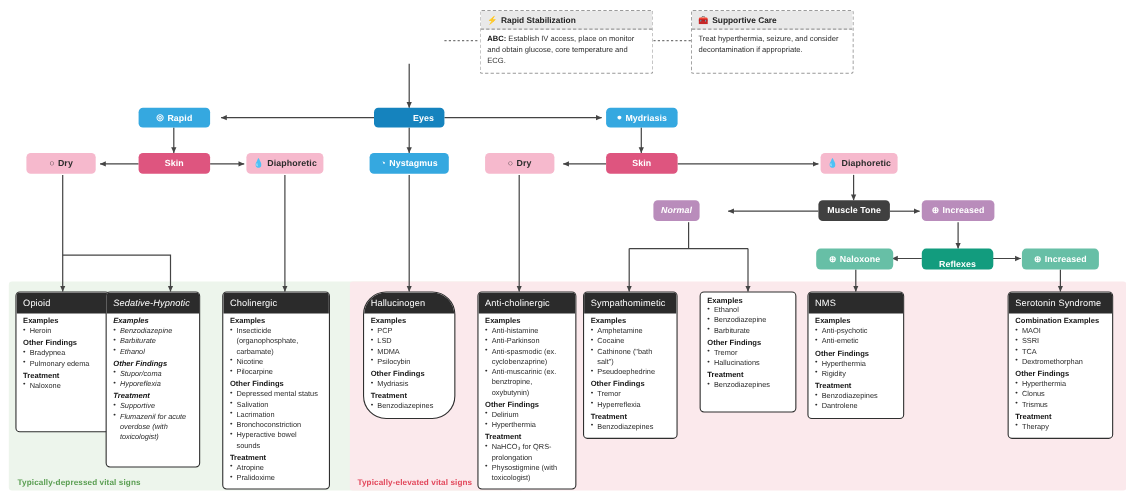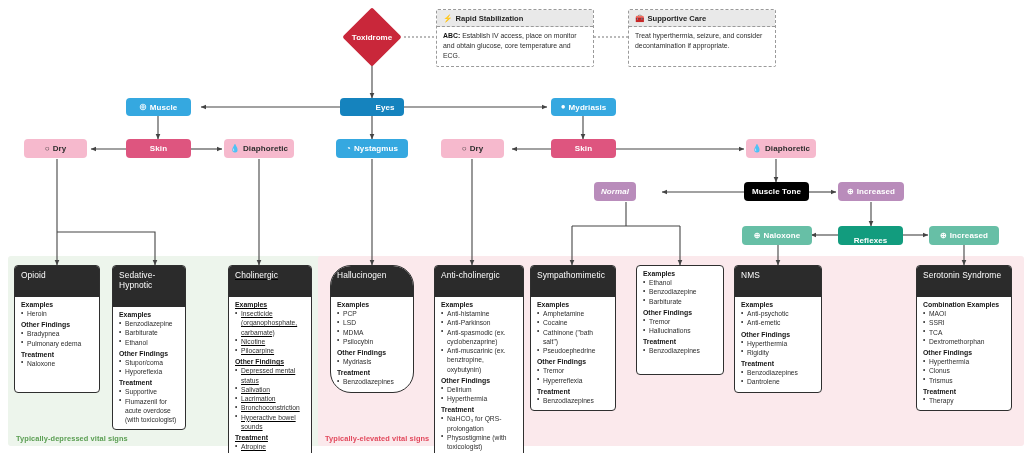--- a/index.html
+++ b/index.html
@@ -32,21 +32,21 @@
     position: absolute; display: flex; align-items: center; justify-content: center;
     gap: 3px; border-radius: 4px; color: #fff; font-size: 8px; font-weight: bold;
     letter-spacing: .1px; white-space: nowrap; padding: 0 6px;
   }
   .node .ic { display: inline-flex; align-items: center; font-size: 8px; line-height: 1; }
 
   .n-eyes      { background: #1583be; }
   .n-pupil     { background: #35a8e0; }
   .n-skin      { background: #de557f; }
   .n-skinsub   { background: #f6b9cd; color: #2d2d2d; font-weight: bold; }
-  .n-tone      { background: #000000; }
+  .n-tone      { background: #404040; }
   .n-tonesub   { background: #b98cbb; }
   .n-reflex    { background: #129c7e; align-items: flex-end; }
   .n-reflexsub { background: #67bfa6; }
 
   
   .diamond {
     position: absolute; display: flex; align-items: center; justify-content: center;
     color: #fff; font-size: 8px; font-weight: bold; white-space: nowrap;
   }
   .diamond .dshape {
@@ -71,21 +71,21 @@
   }
   .infobox .ib-body b { color: #111; }
 
   
   .card {
     position: absolute; background: #ffffff; border: 1.1px solid #2f2f2f;
     border-radius: 4px; overflow: hidden;
   }
   .card .c-head {
     background: #2b2b2b; color: #ffffff; font-size: 8.4px;
-    padding: 4px 6px 17px; letter-spacing: .1px;
+    padding: 4px 6px 5px; letter-spacing: .1px;
   }
   .card .c-body { padding: 4px 6px 5px; }
   .card .sec-h {
     font-size: 6.9px; font-weight: bold; color: #141414;
     margin: 3px 0 1px;
   }
   .card .c-body > .sec-h:first-child { margin-top: 0; }
   .card li {
     font-size: 6.7px; color: #2c2c2c; line-height: 1.38;
     list-style: none; position: relative; padding-left: 6px; margin: 0;
@@ -156,24 +156,20 @@
       <path d="M871,202 L871,226" marker-end="url(#ah)"></path>
 
       <path d="M838,235 L811,235" marker-end="url(#ah)"></path>
       <path d="M901,235 L928,235" marker-end="url(#ah)"></path>
 
       <path d="M778,245 L778,265" marker-end="url(#ah)"></path>
       <path d="M964,245 L964,265" marker-end="url(#ah)"></path>
     </g>
   </svg>
 
-  <div class="diamond" style="left:340px; top:15px; width:64px; height:44px;">
-    <span class="dshape"></span>
-    <span class="dtext">Toxidrome</span>
-  </div>
 
   <div class="infobox" style="left:436px; top:9px; width:158px; height:58px;">
     <div class="ib-head">
       <span class="ic">⚡</span>
       <span>Rapid Stabilization</span>
     </div>
     <div class="ib-body"><b>ABC:</b><span> Establish IV access, place on monitor and obtain glucose, core temperature and ECG.</span></div>
   </div>
 
   <div class="infobox" style="left:628px; top:9px; width:148px; height:58px;">
@@ -183,21 +179,21 @@
     </div>
     <div class="ib-body">Treat hyperthermia, seizure, and consider decontamination if appropriate.</div>
   </div>
 
   <div class="node n-eyes" style="left:340px; top:98px; width:64px; height:18px;padding-left:32px;">
     <span>Eyes</span>
   </div>
 
   <div class="node n-pupil" style="left:126px; top:98px; width:65px; height:18px;">
     <span class="ic">◎</span>
-    <span>Muscle</span>
+    <span>Rapid</span>
   </div>
 
   <div class="node n-pupil" style="left:551px; top:98px; width:65px; height:18px;">
     <span class="ic">●</span>
     <span>Mydriasis</span>
   </div>
 
   <div class="node n-pupil" style="left:336px; top:139px; width:72px; height:19px;">
     <span class="ic">◔</span>
     <span>Nystagmus</span>
@@ -270,42 +266,42 @@
           <ul>
             <li>Bradypnea</li>
             <li>Pulmonary edema</li>
           </ul>
           <div class="sec-h">Treatment</div>
           <ul>
             <li>Naloxone</li>
           </ul>
         </div>
       </div>
-      <div class="card" style="left: 112px; top: 265px; width: 74px; min-height: 160px;">
+      <div class="card" style="left: 96px; top: 265px; width: 86px; min-height: 160px; font-style: italic;">
         <div class="c-head">Sedative-Hypnotic</div>
         <div class="c-body">
           <div class="sec-h">Examples</div>
           <ul>
             <li>Benzodiazepine</li>
             <li>Barbiturate</li>
             <li>Ethanol</li>
           </ul>
           <div class="sec-h">Other Findings</div>
           <ul>
             <li>Stupor/coma</li>
             <li>Hyporeflexia</li>
           </ul>
           <div class="sec-h">Treatment</div>
           <ul>
             <li>Supportive</li>
             <li>Flumazenil for acute overdose (with toxicologist)</li>
           </ul>
         </div>
       </div>
-      <div class="card" style="left: 228px; top: 265px; width: 84px; min-height: 168px; text-decoration: underline;">
+      <div class="card" style="left: 202px; top: 265px; width: 98px; min-height: 168px;">
         <div class="c-head">Cholinergic</div>
         <div class="c-body">
           <div class="sec-h">Examples</div>
           <ul>
             <li>Insecticide (organophosphate, carbamate)</li>
             <li>Nicotine</li>
             <li>Pilocarpine</li>
           </ul>
           <div class="sec-h">Other Findings</div>
           <ul>

